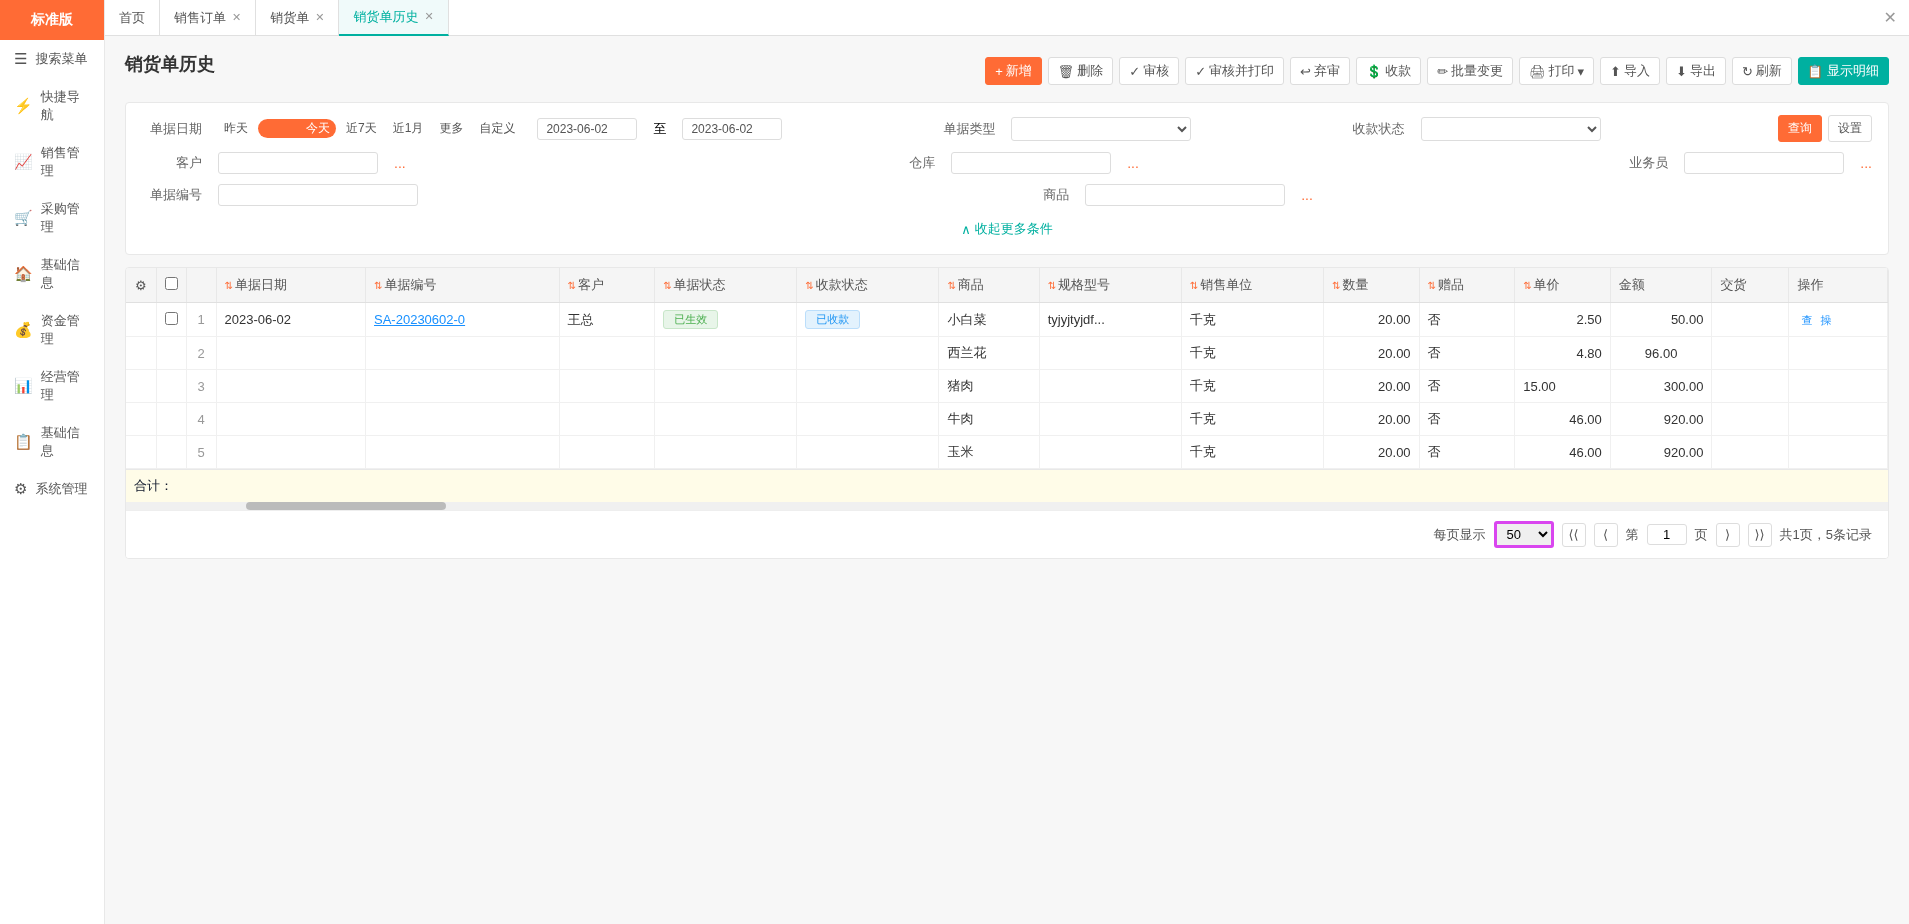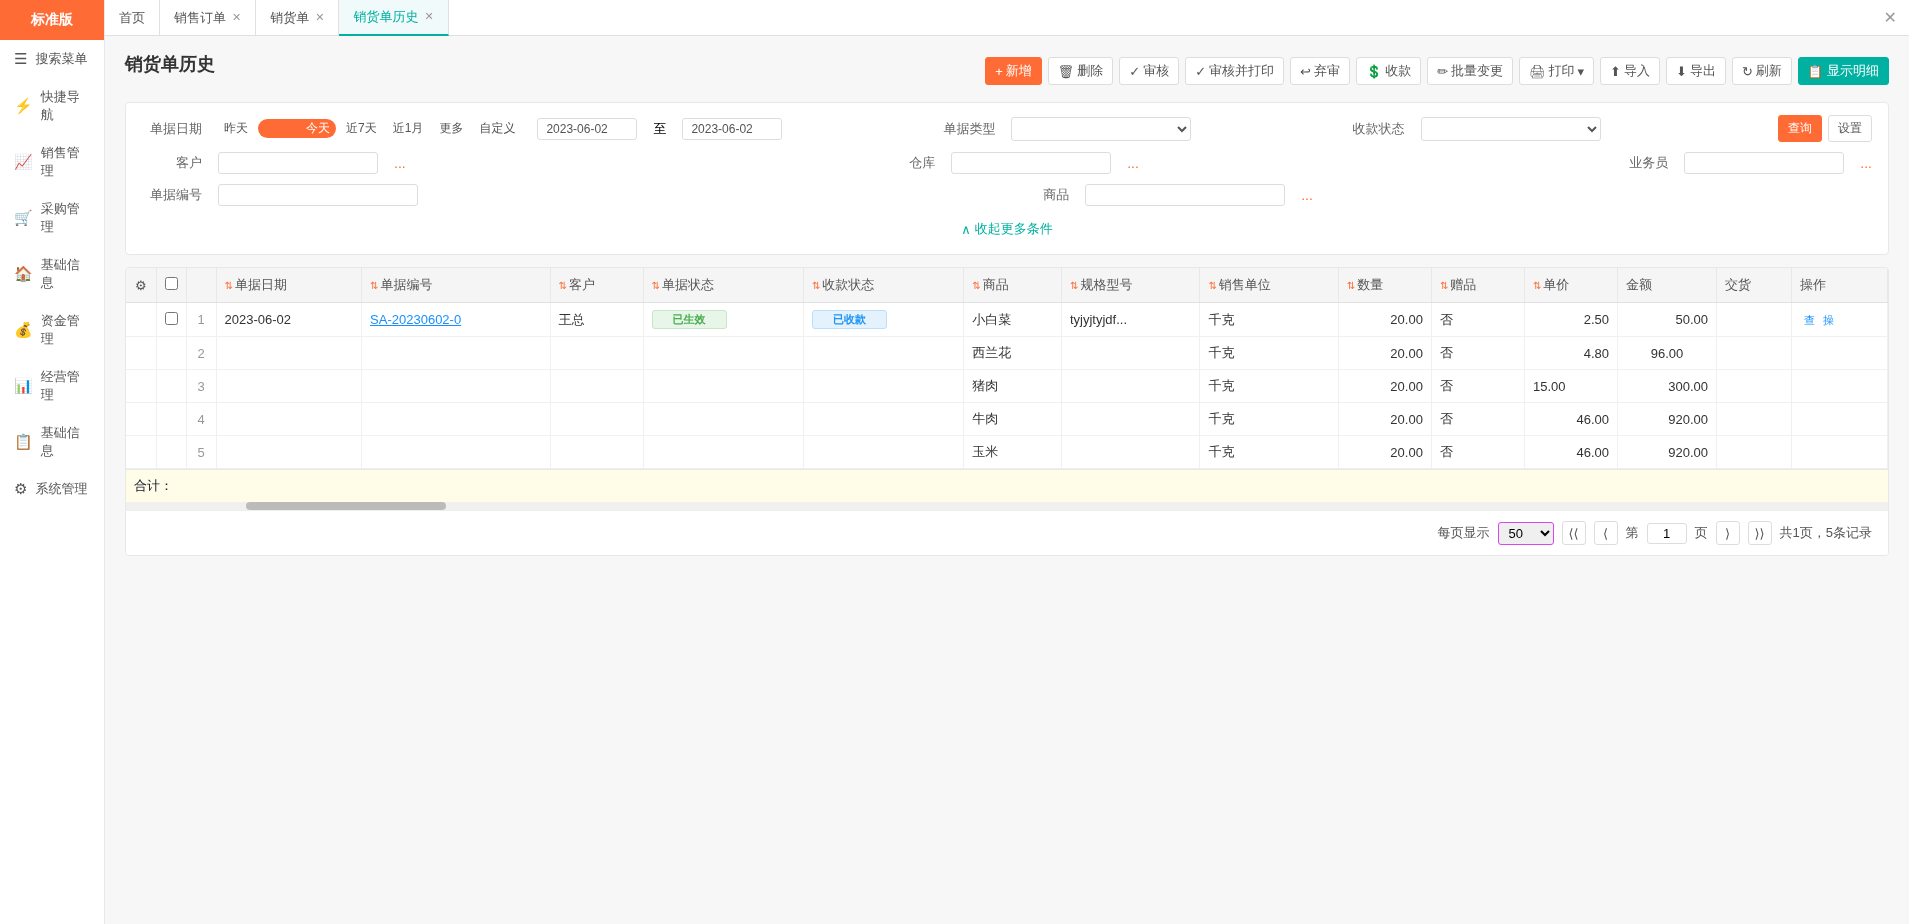--- a/index.html
+++ b/index.html
@@ -225,24 +225,23 @@
     th .sort-icon { color: #ff6b35; font-size: 10px; margin-right: 2px; }
     td {
       padding: 7px 8px;
       border-bottom: 1px solid #f0f0f0;
       border-right: 1px solid #f0f0f0;
       color: #333;
       white-space: nowrap;
     }
     .badge {
       display: inline-block;
-      padding: 1px 20px;
+      padding: 1px 10px;
       border-radius: 3px;
       font-size: 11px;
-      font-weight: bold;
     }
     .badge-green { background: #e8f5e9; color: #4caf50; border: 1px solid #c8e6c9; }
     .badge-blue { background: #e3f2fd; color: #2196f3; border: 1px solid #bbdefb; }
     .link-text { color: #1890ff; cursor: pointer; text-decoration: underline; }
     .action-btn {
       color: #1890ff;
       cursor: pointer;
       font-size: 11px;
       padding: 1px 4px;
     }
@@ -292,21 +291,21 @@
       background: #fff;
     }
     .page-input {
       width: 40px;
       border: 1px solid #ddd;
       border-radius: 3px;
       padding: 2px 4px;
       text-align: center;
     }
     .page-select {
-      border: 1px solid #d946ef;
+      border: 3px solid #d946ef;
       border-radius: 3px;
       padding: 2px 6px;
     }
 
     
     .table-scrollbar {
       height: 8px;
       background: #f0f0f0;
       position: relative;
       overflow: hidden;

